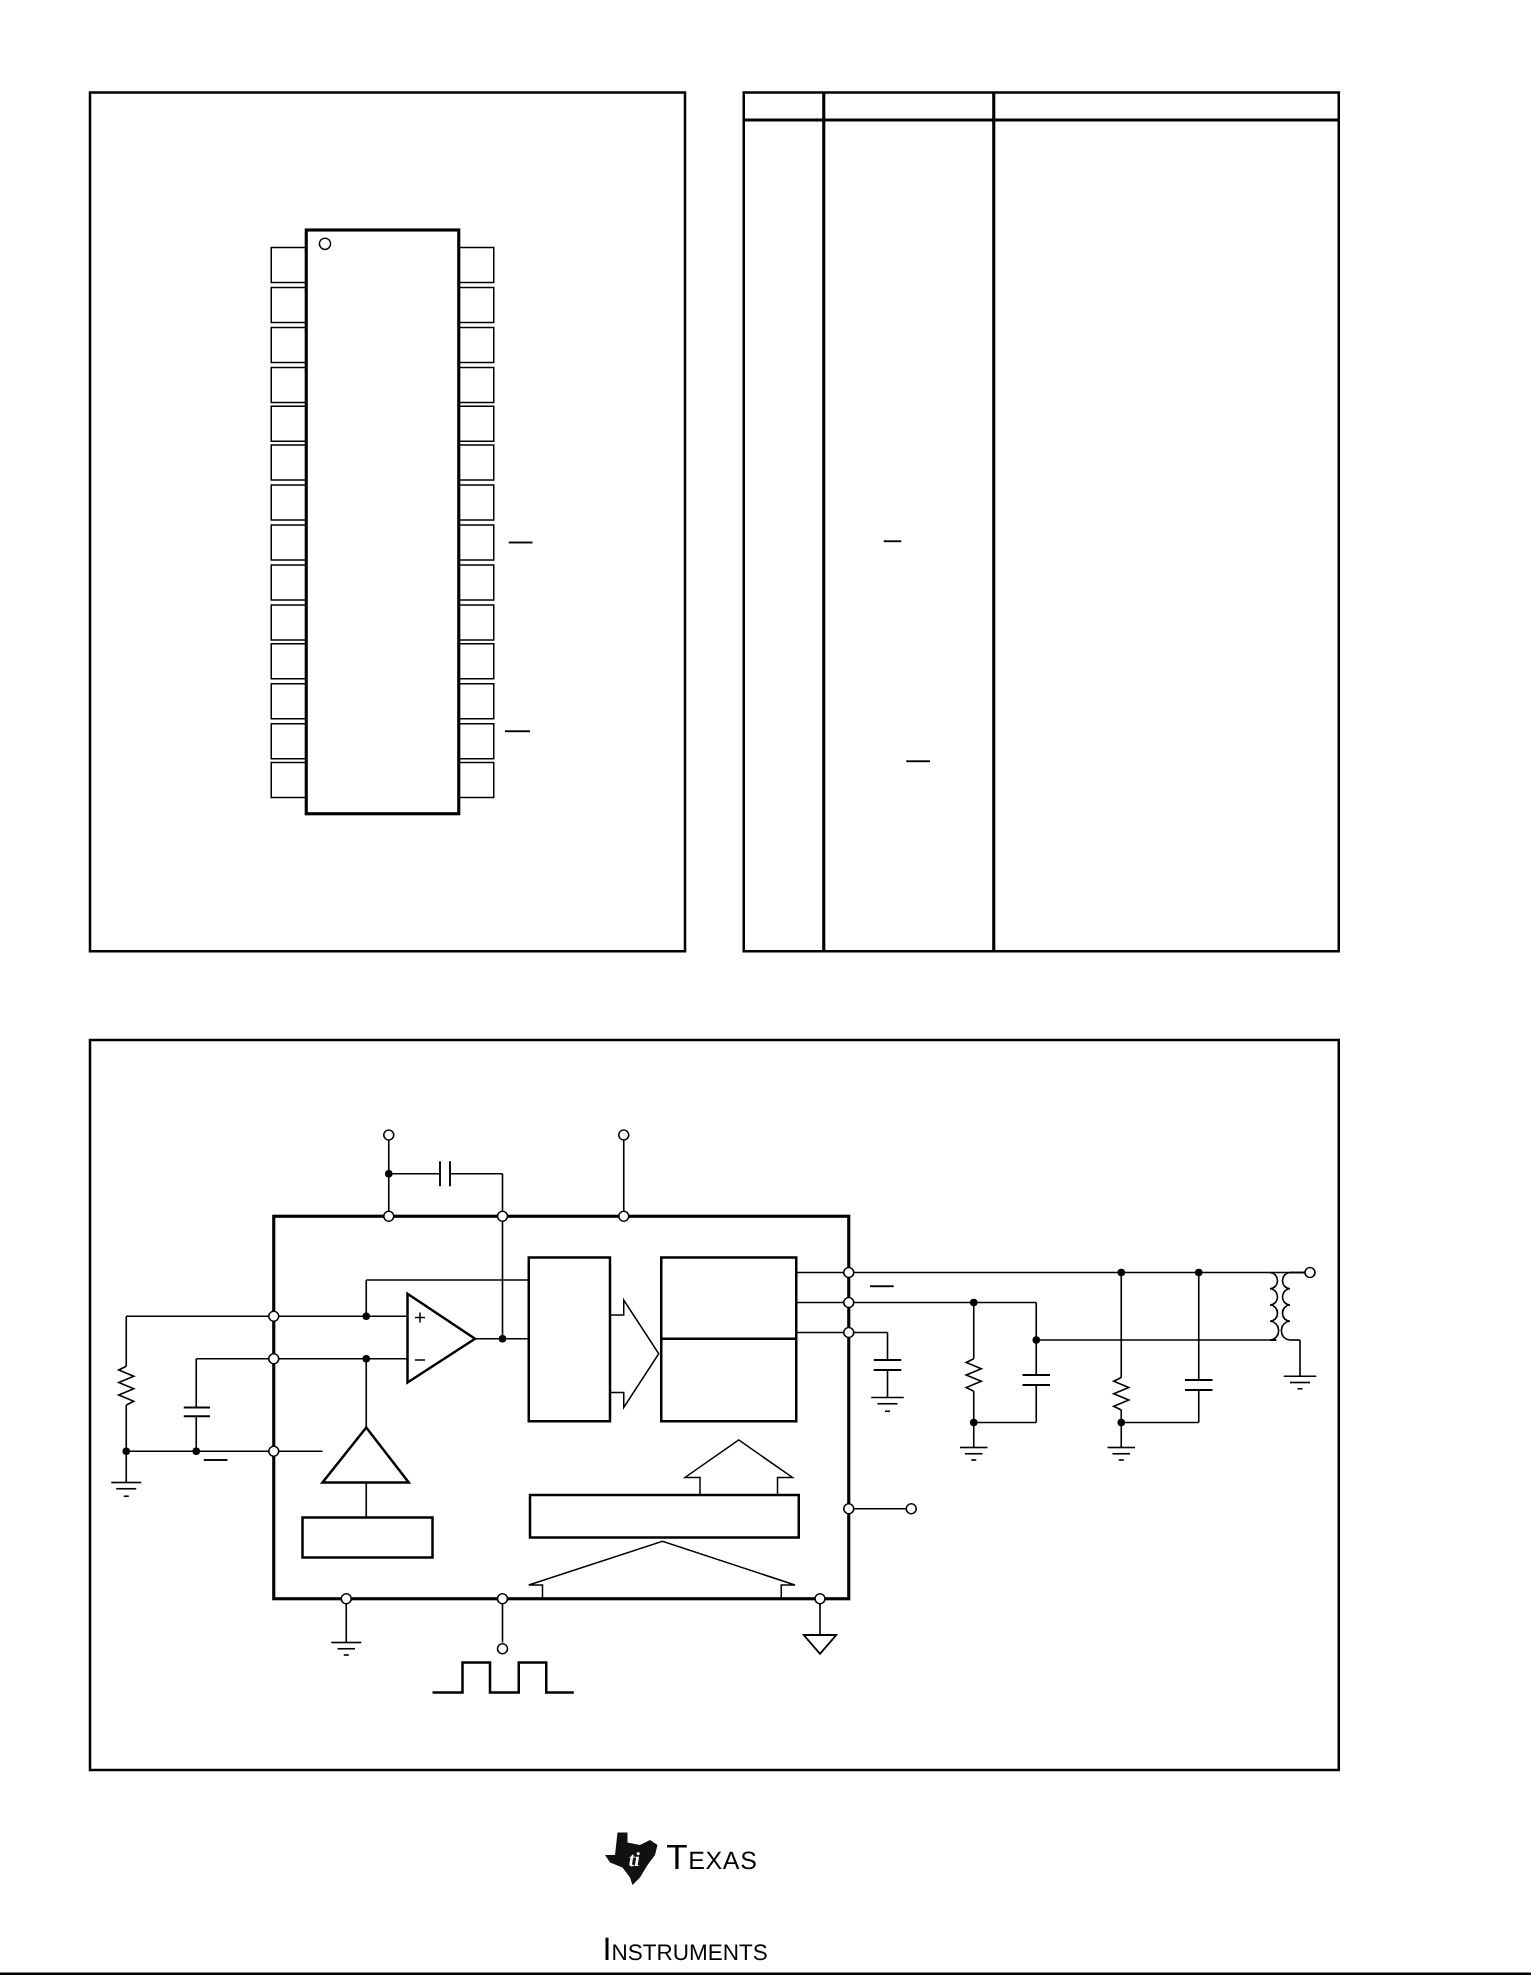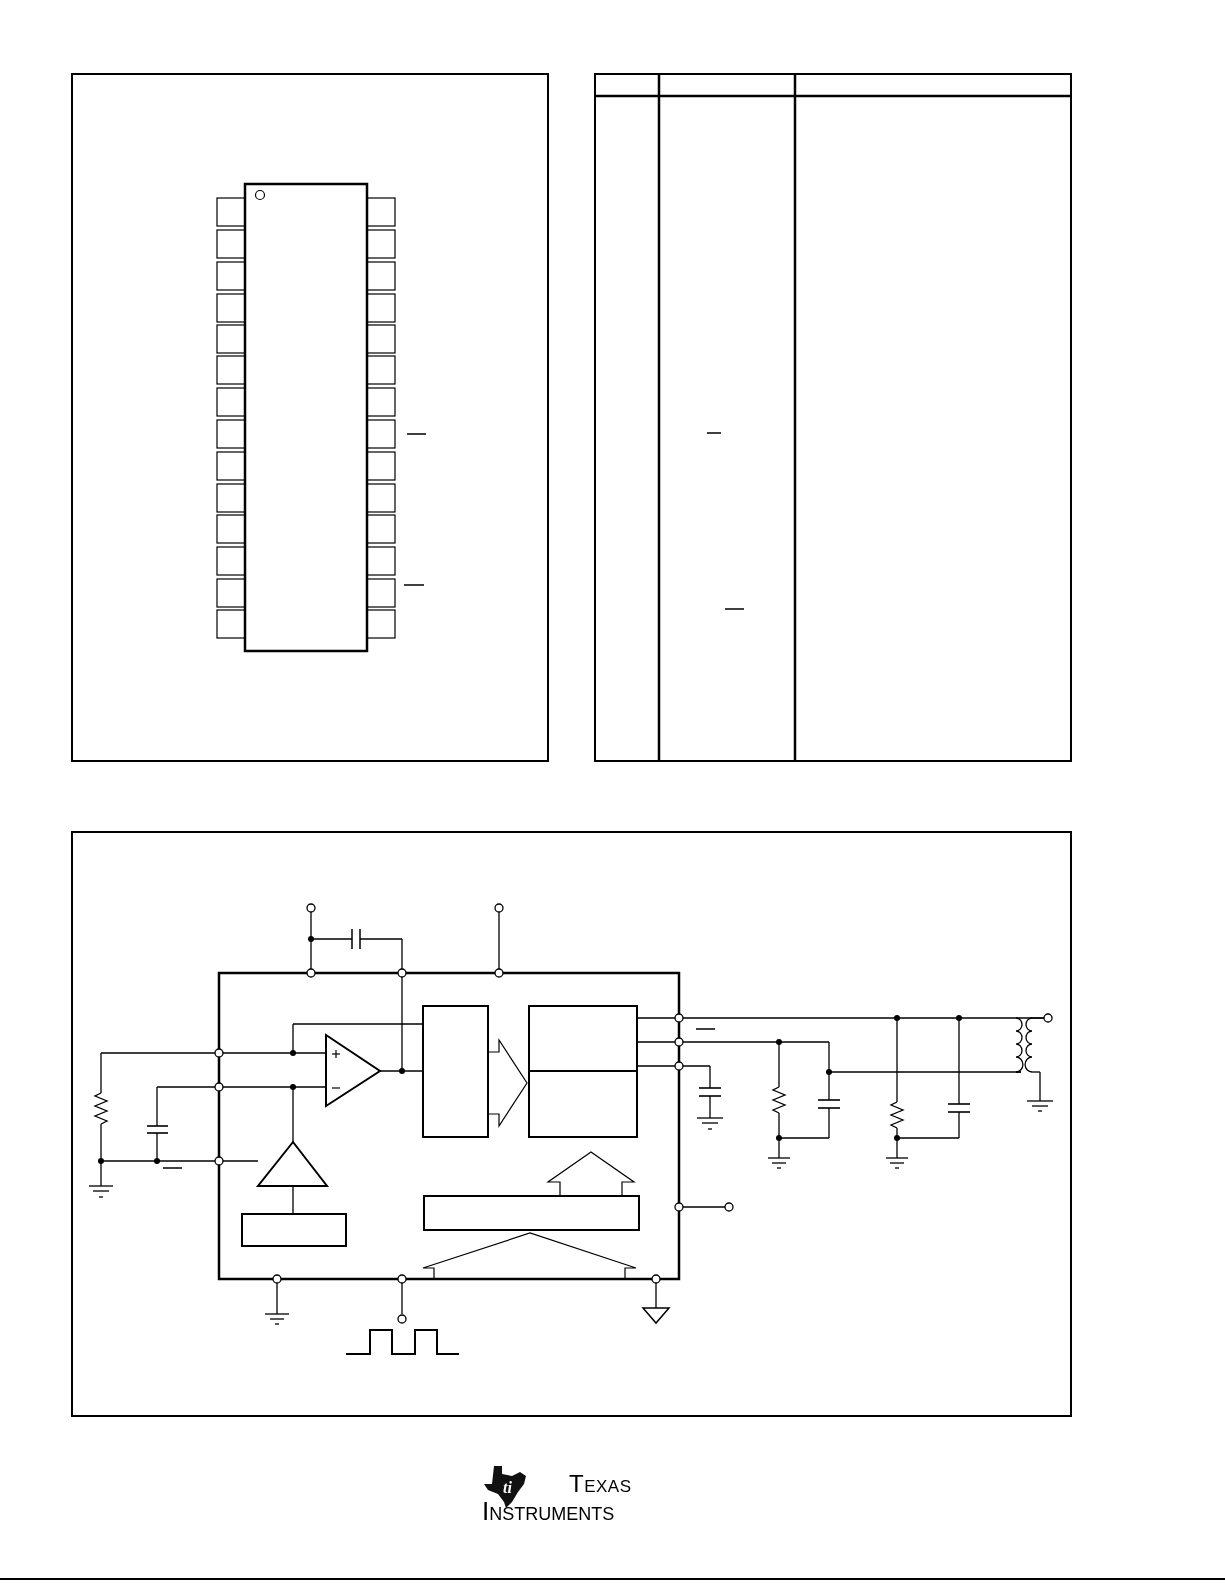--- a/index.html
+++ b/index.html
@@ -1,21 +1,21 @@
 <!DOCTYPE html>
 <html><head>
 <meta charset="utf-8">
 <style>
   html, body { margin: 0; padding: 0; background: #ffffff; }
   body { width: 1225px; height: 1585px; position: relative; overflow: hidden;
          font-family: "Liberation Sans", sans-serif; color: #000; }
   .panel { position: absolute; border: 2px solid #000; box-sizing: border-box; background: #fff; }
   svg { position: absolute; left: 0; top: 0; }
   .logo { position: absolute; left: 480px; top: 1460px; width: 200px; height: 70px; }
-  .logo-line1 { position: absolute; left: 53px; top: 10px; font-size: 24px; letter-spacing: 0.5px; margin-left: 36px; }
+  .logo-line1 { position: absolute; left: 53px; top: 10px; font-size: 28px; letter-spacing: 0.5px; }
   .logo-line2 { position: absolute; left: 2px; top: 36px; font-size: 26px; letter-spacing: 0px; }
   .bottom-rule { position: absolute; left: 0; top: 1578px; width: 1225px; height: 2px; background: #000; }
 </style>
 </head>
 <body>
 
 <div class="panel" style="left:71px; top:73px; width:478px; height:689px;"></div>
 
 <div class="panel" style="left:594px; top:73px; width:478px; height:689px;"></div>
 
@@ -225,16 +225,16 @@
     </g>
   </g>
 </svg>
 
 <div class="logo">
   <svg width="50" height="50" viewBox="0 0 50 50" style="left:2px; top:2px;">
     <path d="M12,4 L20,4 L20,12 L30,14 L38,10 L44,14 L42,22 L36,30 L30,40 L24,46 L22,40 L16,32 L6,28 L2,22 L10,22 Z" fill="#111"></path>
     <text x="21" y="31" font-family="Liberation Serif, serif" font-style="italic" font-weight="bold" font-size="16" fill="#fff">ti</text>
   </svg>
   <span class="logo-line1" style="font-variant: small-caps;">Texas</span>
-  <span class="logo-line2" style="font-variant: small-caps;">Instruments</span>
+  <span class="logo-line2" style="font-variant: small-caps; margin-top: 48px;">Instruments</span>
 </div>
 
 <div class="bottom-rule"></div>
 
 </body></html>

